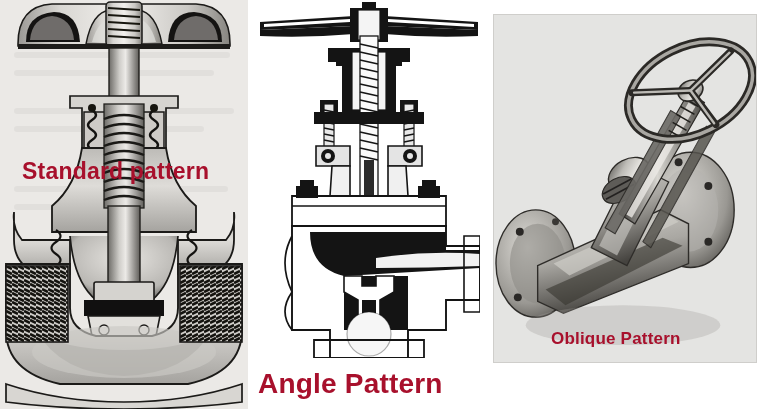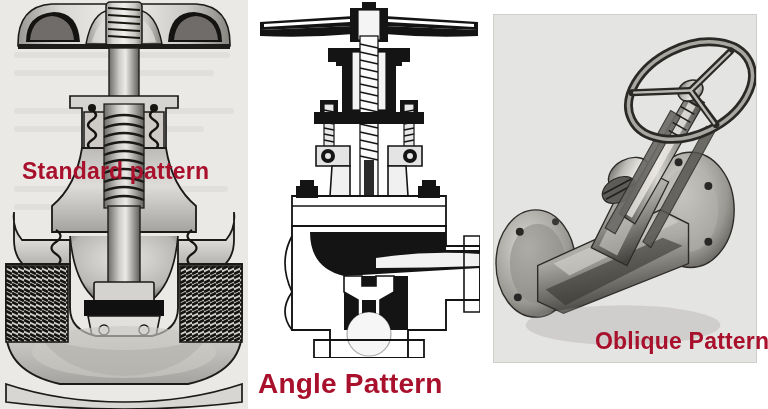--- a/index.html
+++ b/index.html
@@ -24,21 +24,21 @@
   .caption{
     position:absolute;
     font-weight:bold;
     color:#a8102c;
     letter-spacing:.2px;
     white-space:nowrap;
     line-height:1;
   }
   #caption-standard{left:22px;top:160px;font-size:23px;}
   #caption-angle{left:258px;top:370px;font-size:28px;}
-  #caption-oblique{left:551px;top:330px;font-size:23px;margin-left:44px;}
+  #caption-oblique{left:551px;top:330px;font-size:17px;}
 </style>
 </head>
 <body>
 
 <div id="stage">
 
   <div class="panel" id="panel-standard">
     <svg class="art" viewBox="0 0 248 409" preserveAspectRatio="none">
       <defs>
         <linearGradient id="sMetal" x1="0" y1="0" x2="1" y2="0">

